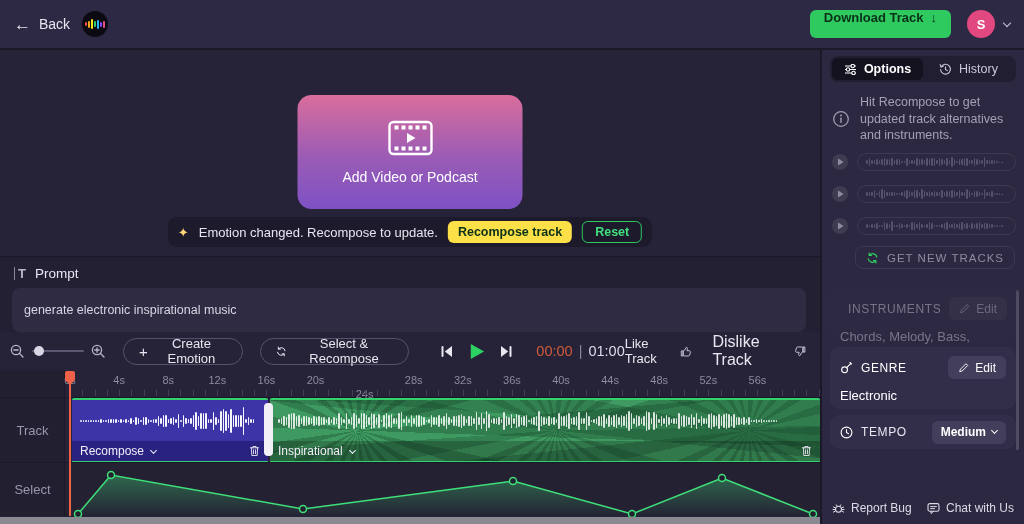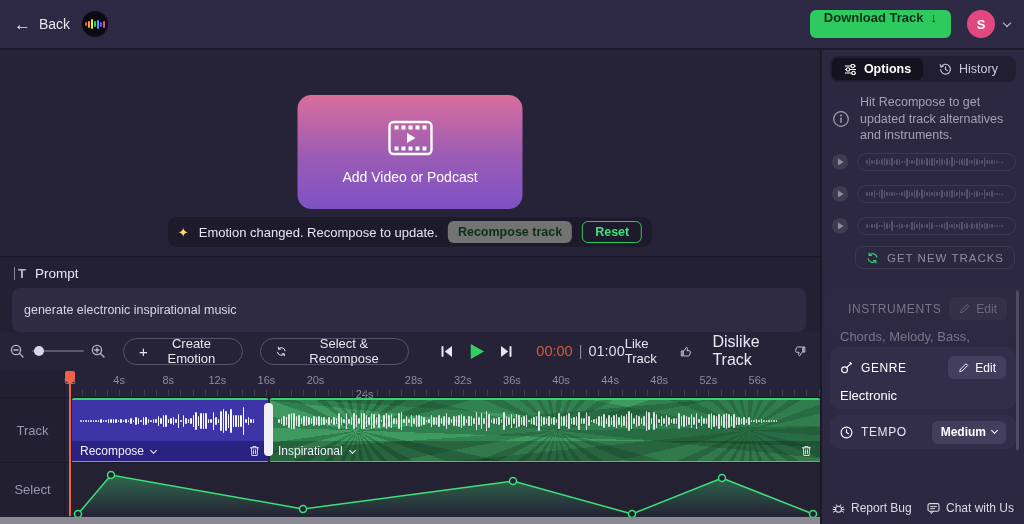--- a/index.html
+++ b/index.html
@@ -21,21 +21,21 @@
   .chev{display:inline-block;width:6px;height:6px;border-right:1.5px solid currentColor;border-bottom:1.5px solid currentColor;transform:rotate(45deg);margin-top:-3px}
   .av-chev{margin-left:9px;color:#cac8d8}
 
   
   .upload-card{position:absolute;left:410px;top:95px;transform:translateX(-50%);width:225px;height:114px;border-radius:14px;background:linear-gradient(180deg,#d96d9c 0%,#9a5bb5 55%,#7e52c4 100%);display:flex;flex-direction:column;align-items:center;justify-content:center;gap:13px;cursor:pointer;z-index:2}
   .uc-label{font-size:14px;color:#fff}
 
   
   .notif{position:absolute;left:410px;top:217px;transform:translateX(-50%);height:30px;background:#1d1a2c;border-radius:9px;display:flex;align-items:center;gap:10px;padding:0 10px;white-space:nowrap;z-index:2}
   .sparkle{color:#ffd978;font-size:13px}
-  .recompose-btn{background:#737373;color:#0b3018;font-weight:bold;border:none;border-radius:6px;height:22px;padding:0 10px;font-size:12.5px;font-family:inherit;cursor:pointer}
+  .recompose-btn{background:#fde047;color:#0b3018;font-weight:bold;border:none;border-radius:6px;height:22px;padding:0 10px;font-size:12.5px;font-family:inherit;cursor:pointer}
   .reset-btn{background:transparent;border:1px solid #2ec95f;color:#41e07c;font-weight:bold;border-radius:6px;height:22px;padding:0 12px;font-size:12.5px;font-family:inherit;cursor:pointer}
 
   
   .prompt-panel{position:absolute;left:0;top:256px;width:820px;height:76px;background:#232034;border-top:1px solid #1b1828}
   .prompt-head{position:absolute;left:14px;top:9px;display:flex;align-items:center;gap:9px;font-size:13.5px}
   .ticon{border-left:1.5px solid #8a879c;padding-left:3px;color:#b9b6c9;font-weight:bold;font-size:13px;line-height:1}
   .prompt-input{position:absolute;left:12px;top:31px;width:794px;height:44px;background:#2e2b43;border:none;border-radius:8px;color:#d8d6e4;font-size:12.5px;padding:0 12px;font-family:inherit;outline:none}
 
   
   .toolbar{position:absolute;left:0;top:332px;width:820px;height:38px;display:flex;align-items:center;padding:0 10px}

